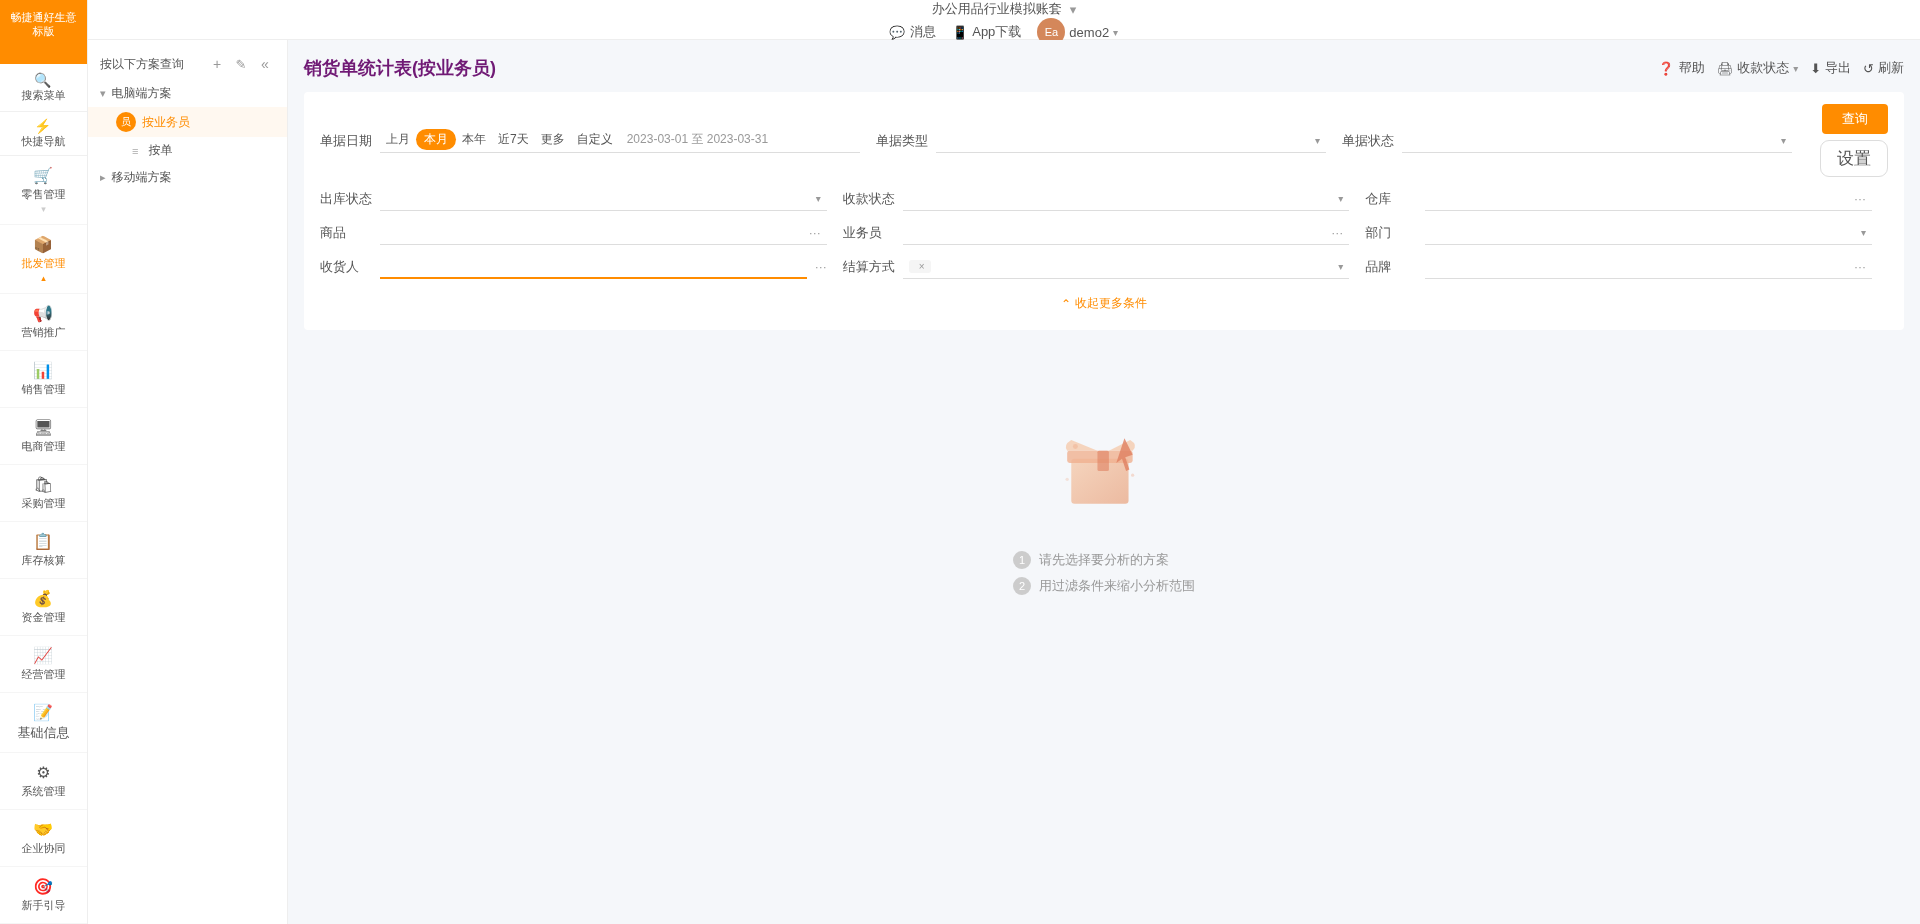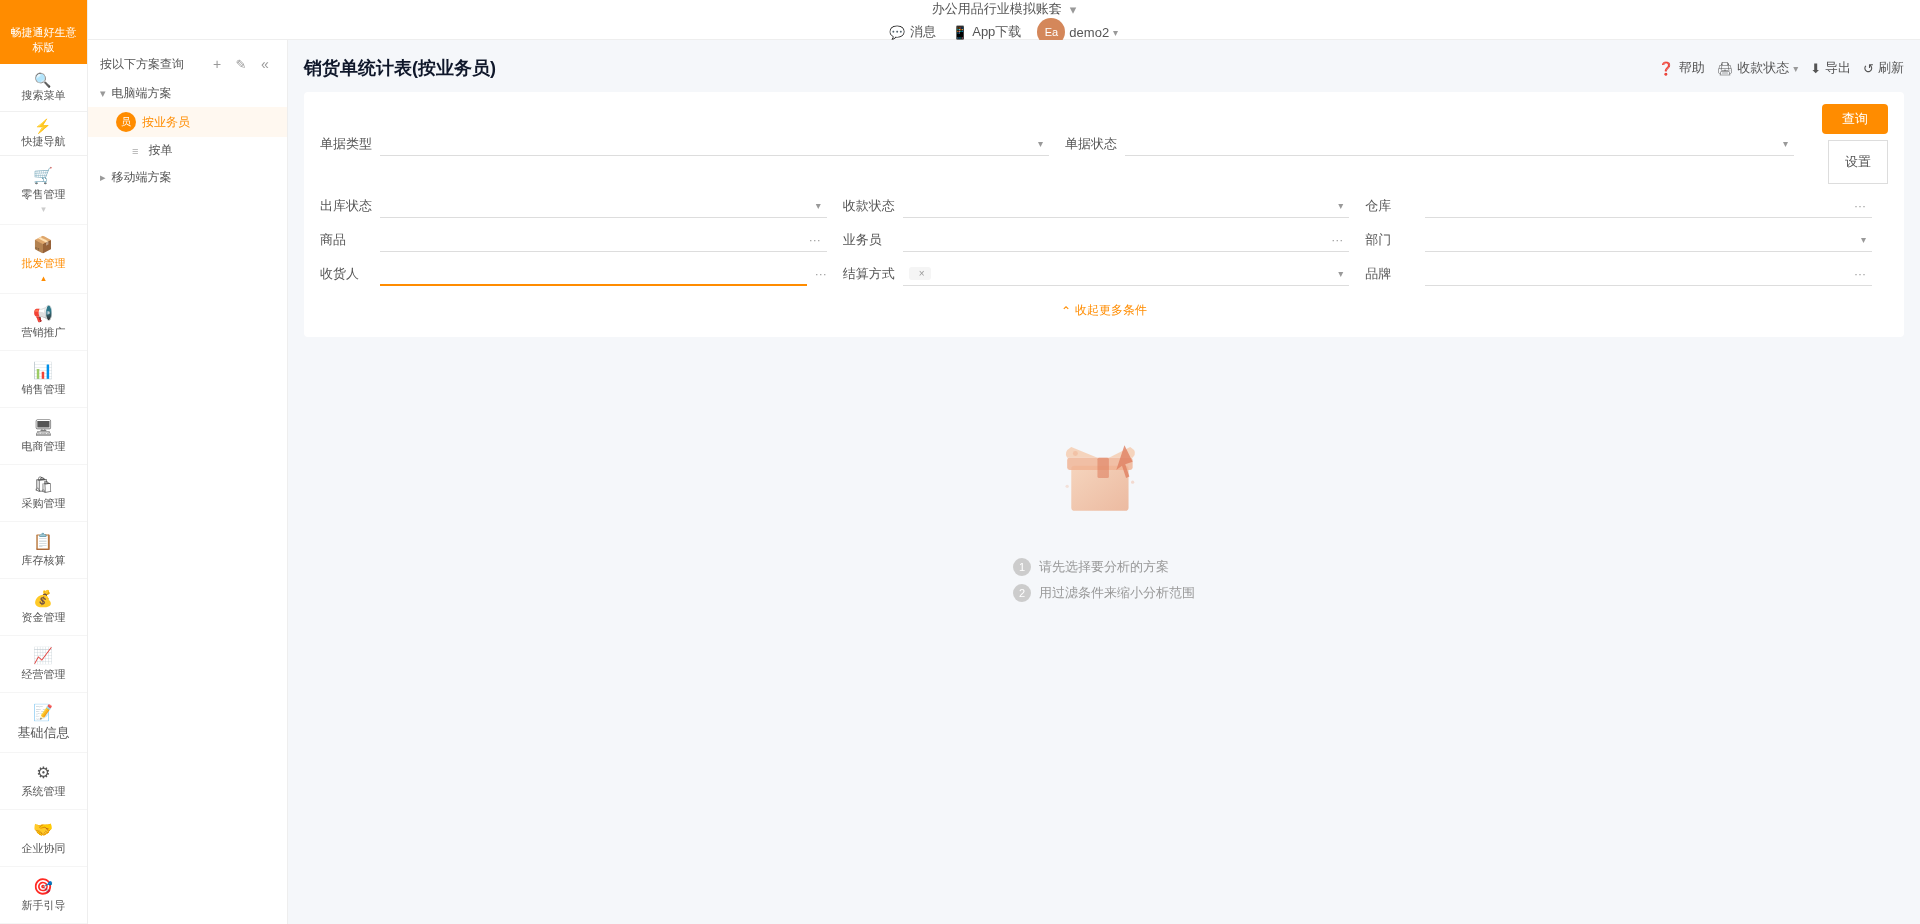--- a/index.html
+++ b/index.html
@@ -1,20 +1,20 @@
 <!DOCTYPE html>
 <html><head>
   <meta charset="utf-8">
   <style>
     * { box-sizing: border-box; margin: 0; padding: 0; font-family: "Microsoft YaHei", "PingFang SC", sans-serif; }
     body { background: #f5f5f5; font-size: 13px; color: #333; display: flex; height: 924px; overflow: hidden; }
 
     
     .sidebar { width: 88px; background: #fff; display: flex; flex-direction: column; align-items: center; padding-top: 0; border-right: 1px solid #eee; flex-shrink: 0; }
-    .sidebar-logo { width: 100%; background: #ff8c00; padding: 10px 5px; display: flex; flex-direction: column; align-items: center; justify-content: flex-end; min-height: 64px; }
+    .sidebar-logo { width: 100%; background: #ff8c00; padding: 10px 5px; display: flex; flex-direction: column; align-items: center; justify-content: flex-start; min-height: 64px; }
     .sidebar-logo-text { color: #fff; font-size: 11px; text-align: center; line-height: 1.3; }
     .sidebar-search { width: 100%; padding: 8px 6px; text-align: center; color: #555; font-size: 12px; border-bottom: 1px solid #f0f0f0; cursor: pointer; }
     .sidebar-nav { width: 100%; padding: 6px 6px; text-align: center; color: #555; font-size: 12px; border-bottom: 1px solid #f0f0f0; cursor: pointer; }
     .sidebar-item { width: 100%; padding: 10px 4px; text-align: center; font-size: 12px; color: #555; cursor: pointer; display: flex; flex-direction: column; align-items: center; gap: 2px; border-bottom: 1px solid #f5f5f5; }
     .sidebar-item .icon { font-size: 16px; }
     .sidebar-item-active { color: #ff8c00; }
 
     
     .main { flex: 1; display: flex; flex-direction: column; overflow: hidden; }
 
@@ -45,21 +45,21 @@
     .tree-item { padding: 5px 12px; cursor: pointer; display: flex; align-items: center; gap: 6px; font-size: 13px; color: #555; }
     .tree-item-active { color: #ff8c00; background: #fff8f0; }
     .tree-item-indent { padding-left: 28px; }
     .tree-item-indent2 { padding-left: 44px; }
     .tree-arrow { color: #999; font-size: 11px; }
     .tree-badge { width: 20px; height: 20px; border-radius: 50%; background: #ff8c00; color: #fff; font-size: 11px; display: flex; align-items: center; justify-content: center; }
 
     
     .right-panel { flex: 1; overflow-y: auto; padding: 16px; }
     .page-title-bar { display: flex; align-items: center; justify-content: space-between; margin-bottom: 12px; }
-    .page-title { font-size: 18px; font-weight: bold; color: #0f172a; }
+    .page-title { font-size: 18px; font-weight: bold; color: #701a75; }
     .page-actions { display: flex; align-items: center; gap: 12px; }
     .page-action-btn { display: flex; align-items: center; gap: 4px; font-size: 13px; color: #555; cursor: pointer; }
 
     
     .filter-card { background: #fff; border-radius: 4px; padding: 12px 16px; margin-bottom: 12px; }
     .filter-row { display: flex; align-items: center; gap: 0; margin-bottom: 10px; }
     .filter-row:last-child { margin-bottom: 0; }
     .filter-item { flex: 1; display: flex; align-items: center; gap: 8px; min-width: 0; padding-right: 16px; }
     .filter-label { font-size: 13px; color: #555; white-space: nowrap; flex-shrink: 0; min-width: 52px; }
     .filter-input-text { flex: 1; border: none; border-bottom: 2px solid #ff8c00; padding: 3px 6px; font-size: 13px; outline: none; background: transparent; }
@@ -74,21 +74,21 @@
     .date-btn { padding: 2px 6px; font-size: 12px; color: #555; cursor: pointer; border-radius: 2px; }
     .date-btn-active { background: #ff8c00; color: #fff; border-radius: 12px; padding: 2px 8px; }
     .date-range { font-size: 12px; color: #999; margin-left: 8px; }
 
     
     .collapse-row { display: flex; justify-content: center; padding: 6px 0; }
     .collapse-btn { color: #ff8c00; font-size: 12px; cursor: pointer; display: flex; align-items: center; gap: 4px; }
 
     
     .btn-primary { background: #ff8c00; color: #fff; border: none; border-radius: 4px; padding: 6px 20px; font-size: 13px; cursor: pointer; }
-    .btn-secondary { background: #fff; color: #555; border: 1px solid #ddd; border-radius: 0; padding: 12px 16px; font-size: 13px; cursor: pointer; }
+    .btn-secondary { background: #fff; color: #555; border: 1px solid #ddd; border-radius: 9px; padding: 6px 16px; font-size: 17px; cursor: pointer; }
 
     
     .query-btns { display: flex; flex-direction: column; gap: 6px; padding-left: 12px; flex-shrink: 0; align-items: flex-end; justify-content: flex-start; }
 
     
     .empty-state { display: flex; flex-direction: column; align-items: center; justify-content: center; padding: 80px 0; }
     .empty-icon { font-size: 80px; color: #f5c5a3; margin-bottom: 20px; }
     .empty-tips { display: flex; flex-direction: column; gap: 8px; }
     .empty-tip { display: flex; align-items: center; gap: 8px; font-size: 13px; color: #999; }
     .empty-tip-num { width: 18px; height: 18px; border-radius: 50%; background: #ccc; color: #fff; font-size: 11px; display: flex; align-items: center; justify-content: center; flex-shrink: 0; }
@@ -253,20 +253,32 @@
           <div class="page-action-btn">
             <span>↺</span>
             <span>刷新</span>
           </div>
         </div>
       </div>
 
       <div class="filter-card">
 
         <div class="filter-row">
+          <div class="filter-item" style="flex:1.2;">
+            <span class="filter-label">单据日期</span>
+            <div class="date-filter">
+              <span class="date-btn">上月</span>
+              <span class="date-btn date-btn-active">本月</span>
+              <span class="date-btn">本年</span>
+              <span class="date-btn">近7天</span>
+              <span class="date-btn">更多</span>
+              <span class="date-btn">自定义</span>
+              <span class="date-range">2023-03-01 至 2023-03-31</span>
+            </div>
+          </div>
           <div class="filter-item">
             <span class="filter-label">单据类型</span>
             <div class="filter-select">
               <span></span>
               <span class="filter-select-arrow">▾</span>
             </div>
           </div>
           <div class="filter-item">
             <span class="filter-label">单据状态</span>
             <div class="filter-select">

